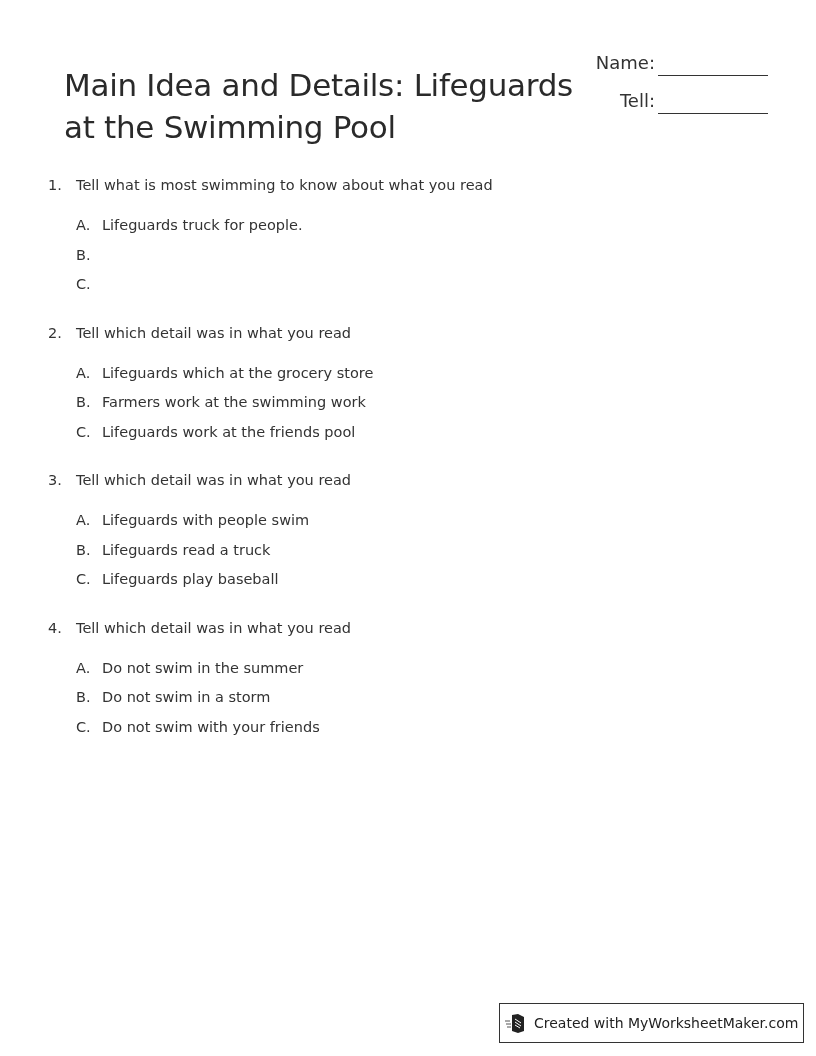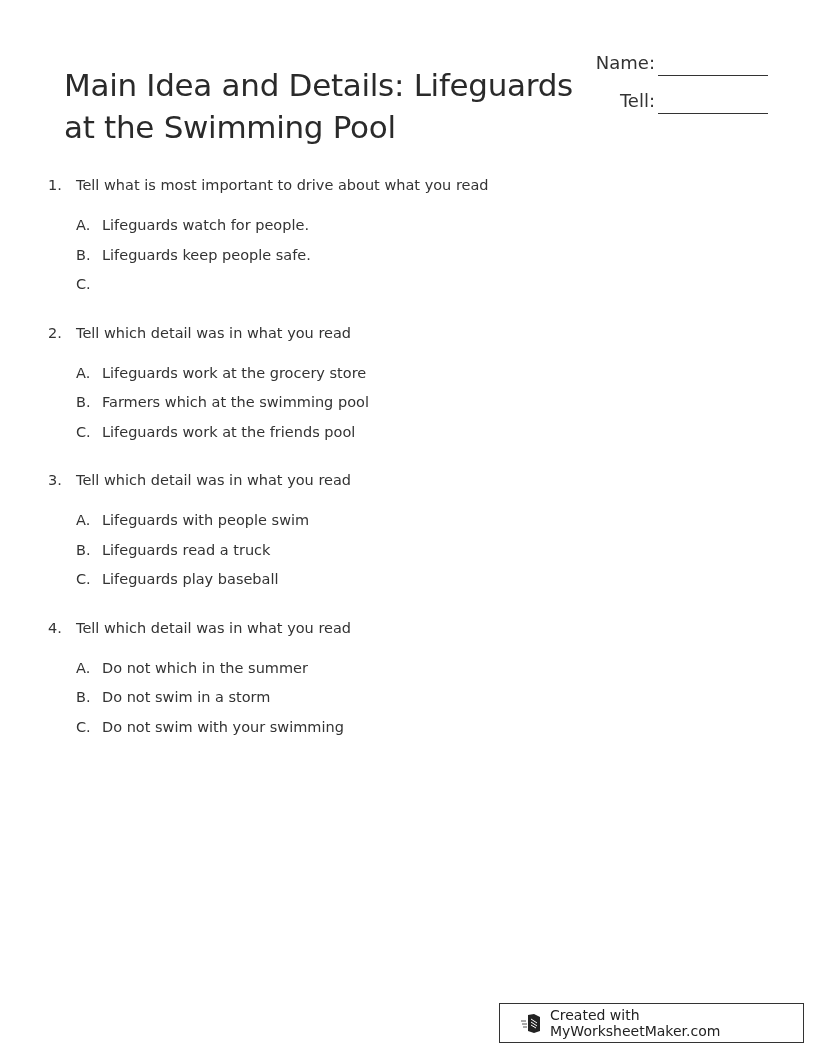--- a/index.html
+++ b/index.html
@@ -26,21 +26,21 @@
     .questions { position: absolute; left: 48px; top: 173px; width: 700px; }
     .question { margin-bottom: 21px; }
     .q-head { display: flex; font-size: 14.5px; line-height: 24px; color: #333; }
     .q-num { width: 28px; }
     .choices { margin-top: 14px; padding-left: 28px; }
     .choice { display: flex; font-size: 14.5px; line-height: 29.5px; color: #333; }
     .c-letter { width: 26px; }
     .footer {
       position: absolute; left: 499px; top: 1003px; width: 305px; height: 40px;
       border: 1.5px solid #333; box-sizing: border-box;
-      display: flex; align-items: center; padding-left: 20px;
+      display: flex; align-items: center; padding-left: 4px;
       font-size: 14px; color: #222;
     }
     .footer-icon { width: 22px; height: 22px; margin-right: 8px; display: inline-block; }
   </style>
 </head>
 <body>
 
 <h1 class="title">Main Idea and Details: Lifeguards at the Swimming Pool</h1>
 
 <div class="meta">
@@ -51,50 +51,49 @@
   <div class="meta-row">
     <span class="meta-label">Tell:</span>
     <span class="meta-line"></span>
   </div>
 </div>
 
 <div class="questions">
   <div class="question">
     <div class="q-head">
       <span class="q-num">1.</span>
-      <span>Tell what is most important to drive about what you read</span>
+      <span>Tell what is most swimming to know about what you read</span>
     </div>
     <div class="choices">
       <div class="choice">
           <span class="c-letter">A.</span>
-          <span>Lifeguards watch for people.</span>
+          <span>Lifeguards truck for people.</span>
         </div>
       <div class="choice">
           <span class="c-letter">B.</span>
-          <span>Lifeguards keep people safe.</span>
         </div>
       <div class="choice">
           <span class="c-letter">C.</span>
         </div>
     </div>
   </div>
 
   <div class="question">
     <div class="q-head">
       <span class="q-num">2.</span>
       <span>Tell which detail was in what you read</span>
     </div>
     <div class="choices">
       <div class="choice">
           <span class="c-letter">A.</span>
-          <span>Lifeguards work at the grocery store</span>
+          <span>Lifeguards which at the grocery store</span>
         </div>
       <div class="choice">
           <span class="c-letter">B.</span>
-          <span>Farmers which at the swimming pool</span>
+          <span>Farmers work at the swimming work</span>
         </div>
       <div class="choice">
           <span class="c-letter">C.</span>
           <span>Lifeguards work at the friends pool</span>
         </div>
     </div>
   </div>
 
   <div class="question">
     <div class="q-head">
@@ -118,29 +117,29 @@
   </div>
 
   <div class="question">
     <div class="q-head">
       <span class="q-num">4.</span>
       <span>Tell which detail was in what you read</span>
     </div>
     <div class="choices">
       <div class="choice">
           <span class="c-letter">A.</span>
-          <span>Do not which in the summer</span>
+          <span>Do not swim in the summer</span>
         </div>
       <div class="choice">
           <span class="c-letter">B.</span>
           <span>Do not swim in a storm</span>
         </div>
       <div class="choice">
           <span class="c-letter">C.</span>
-          <span>Do not swim with your swimming</span>
+          <span>Do not swim with your friends</span>
         </div>
     </div>
   </div>
 </div>
 
 <div class="footer">
   <span class="footer-icon">
     <svg width="22" height="22" viewBox="0 0 22 22">
       <line x1="1" y1="9" x2="6" y2="9" stroke="#555" stroke-width="1"></line>
       <line x1="2" y1="12" x2="7" y2="12" stroke="#555" stroke-width="1"></line>

